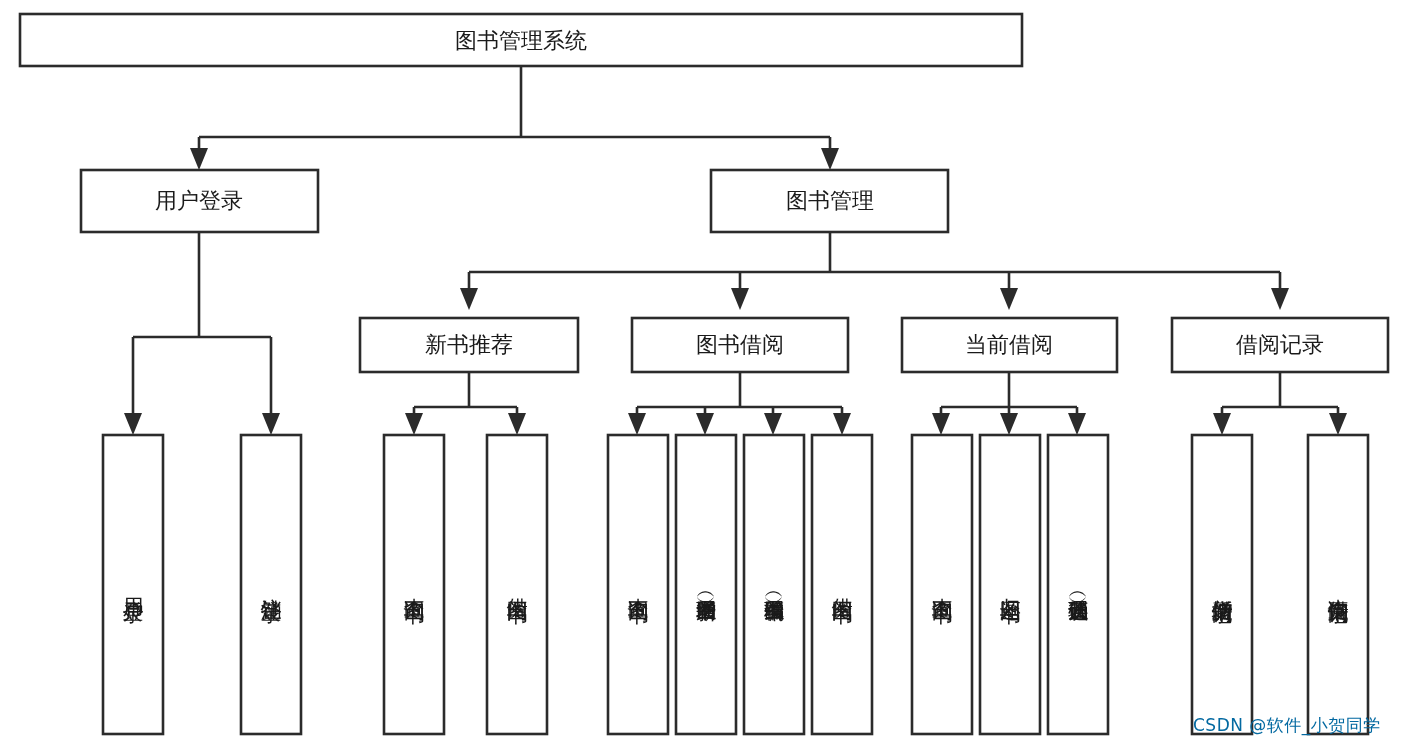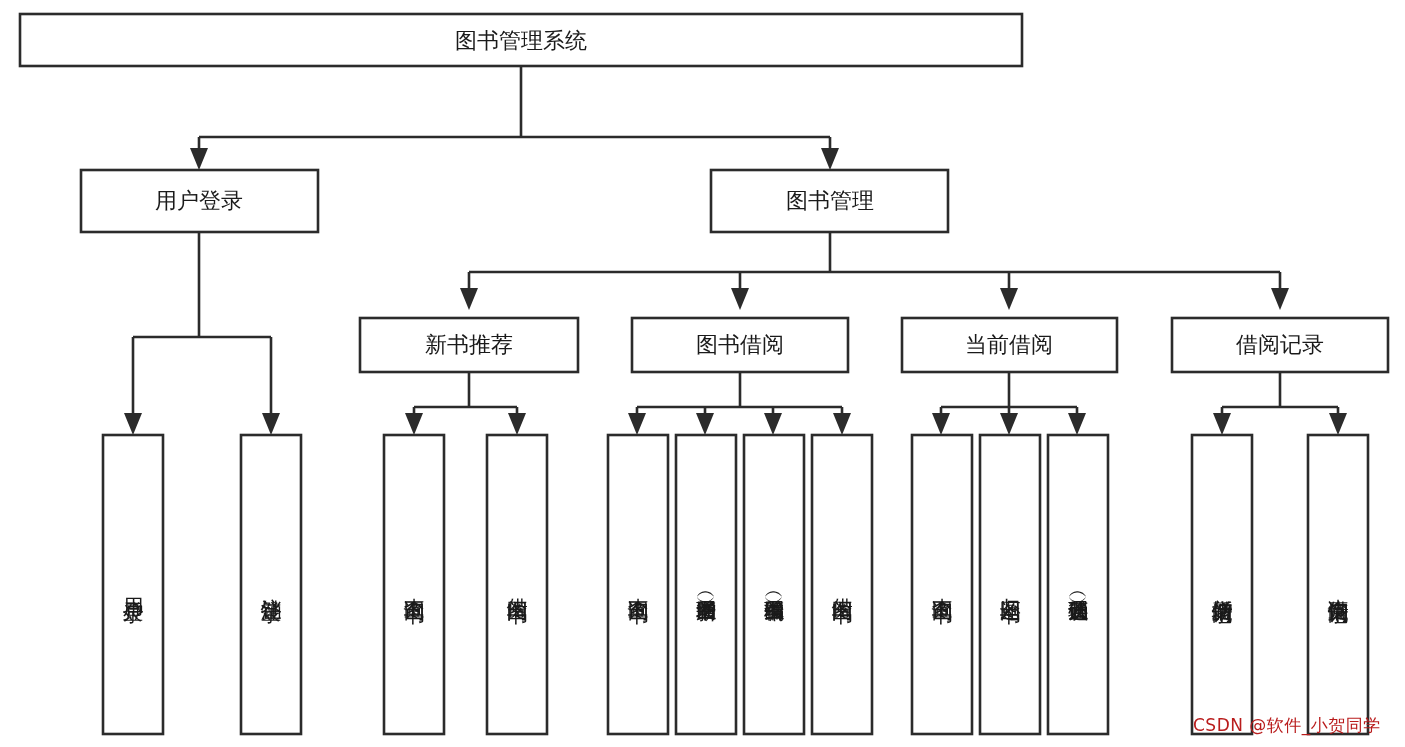--- a/index.html
+++ b/index.html
@@ -63,21 +63,21 @@
     align-items: center;
     justify-content: center;
     text-align: center;
     white-space: nowrap;
     pointer-events: none;
   }
   .watermark {
     position: absolute;
     font-family: "DejaVu Sans", "Liberation Sans", sans-serif;
     font-size: 17px;
-    color: #b91c1c;
+    color: #0369a1;
     white-space: nowrap;
     letter-spacing: 0.5px;
   }
 </style>
 </head>
 <body>
 
 <div id="diagram-root">
 
   <svg id="flow" viewBox="0 0 1405 747" xmlns="http://www.w3.org/2000/svg">

